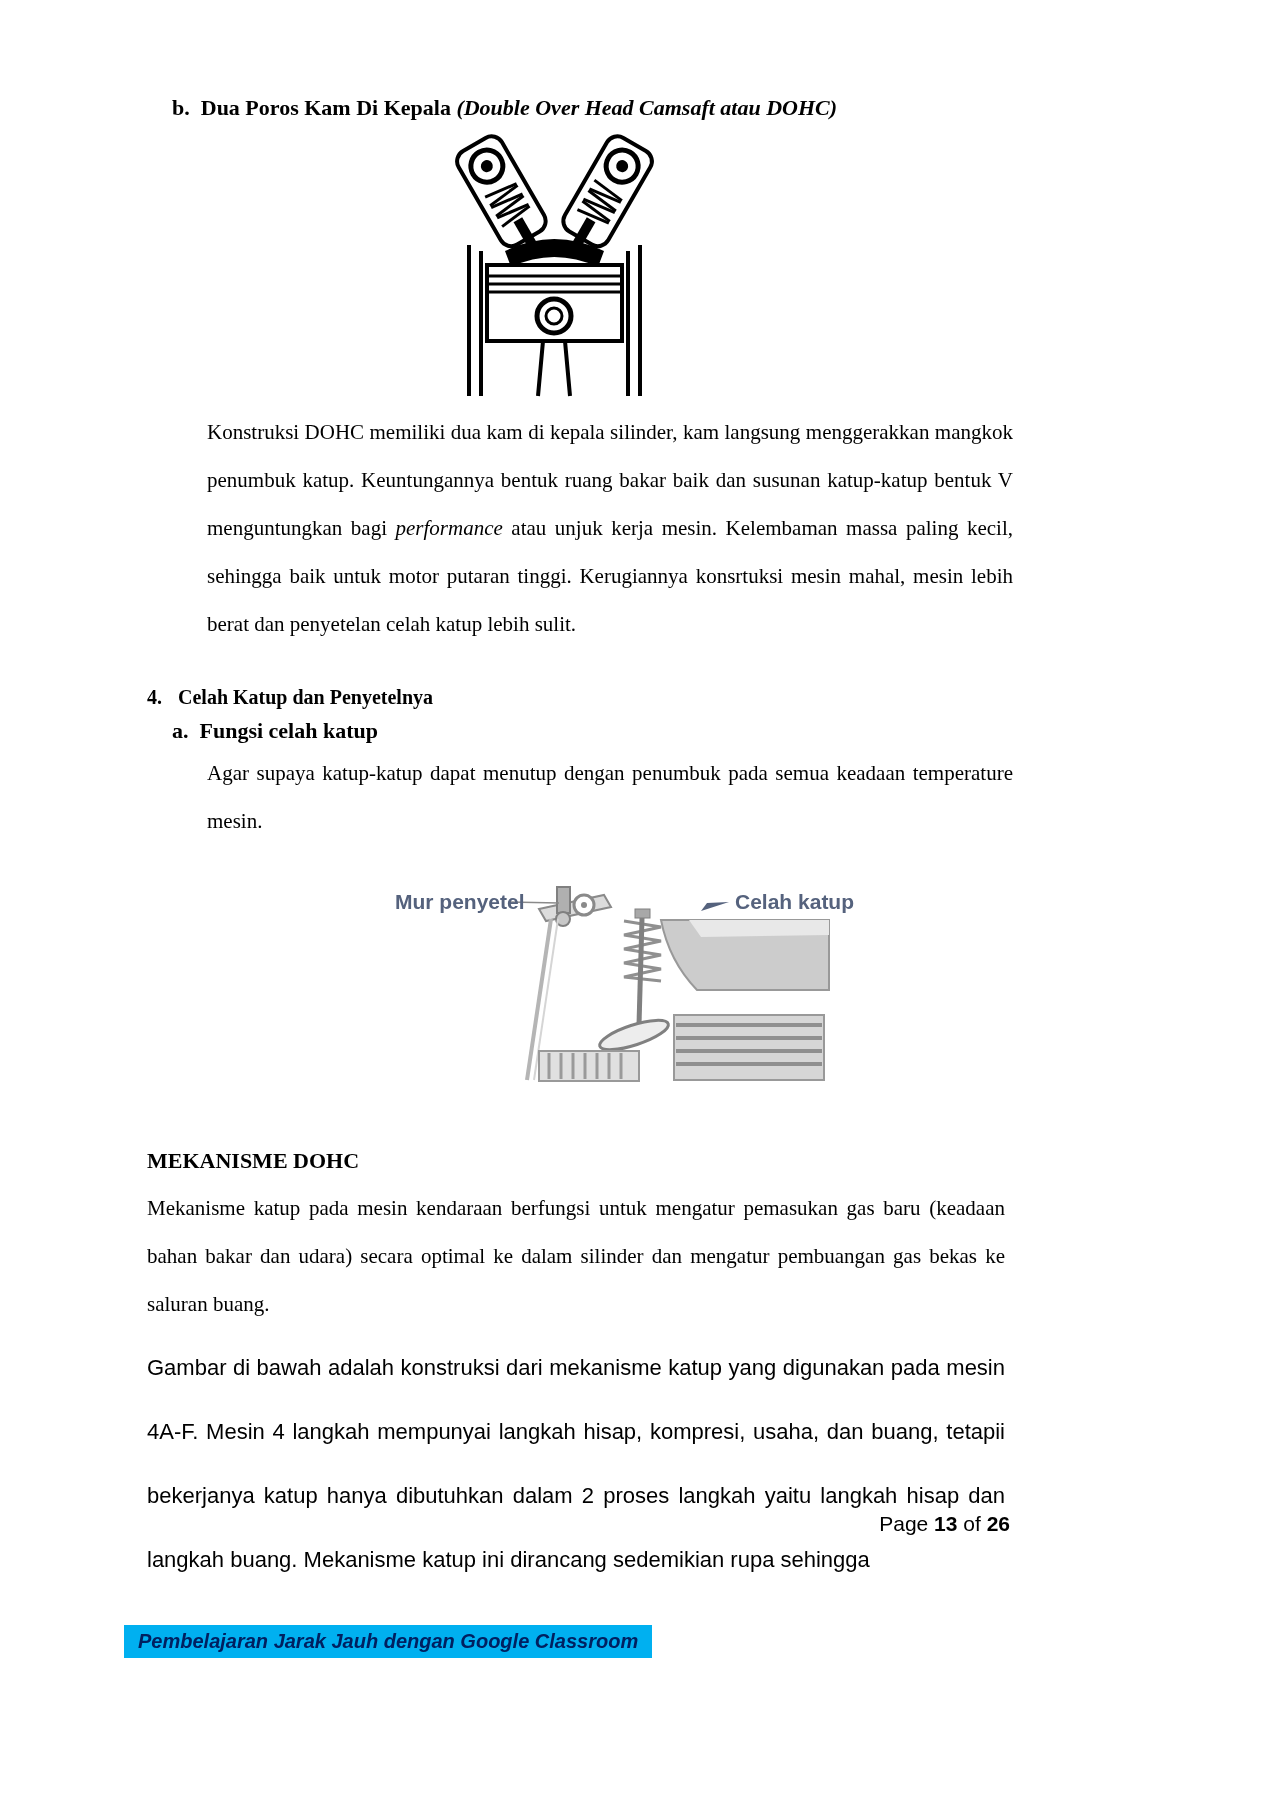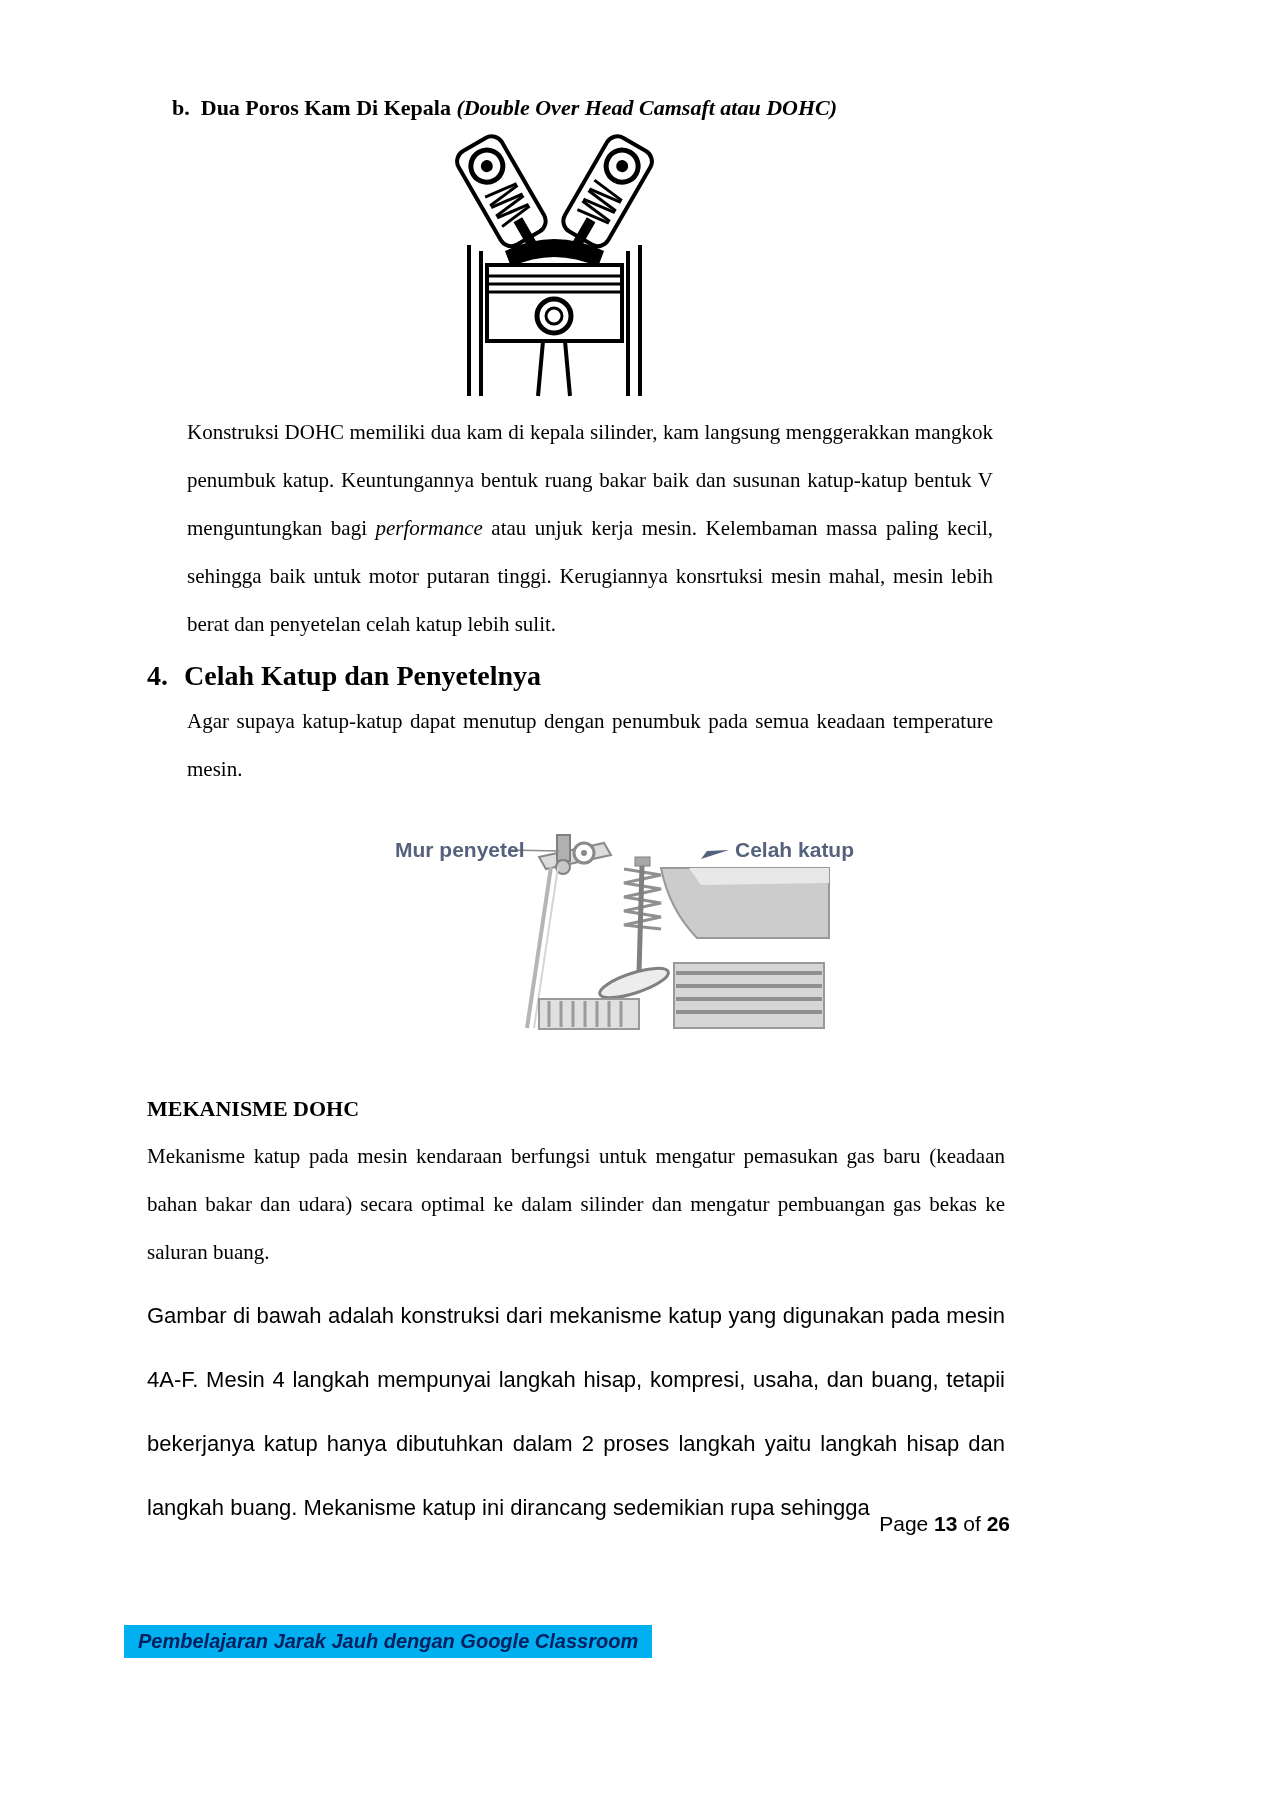--- a/index.html
+++ b/index.html
@@ -14,24 +14,24 @@
   .h-b { font-size:22px; font-weight:bold; margin-left:25px; }
   .h-b .ttl { margin-left:11px; }
   .it { font-style:italic; }
 
   .fig1 { width:225px; margin:12px auto 0; transform:translateX(-22px); }
   .fig1 svg { display:block; width:225px; height:265px; }
 
   .caption { text-align:center; font-size:21px; margin-top:16px; transform:translateX(-22px); }
 
   .para { font-size:21px; line-height:48px; text-align:justify; }
-  .indent { margin-left:40px; width:806px;font-family:Liberation Serif, serif; }
+  .indent { margin-left:60px; width:806px;font-family:Liberation Serif, serif; }
   .p-dohc { margin-top:10px; }
 
-  .h4 { font-size:28px; font-weight:bold; margin-top:12px; }
+  .h4 { font-size:20px; font-weight:bold; margin-top:38px; }
   .h4 .ttl { margin-left:16px; }
   .h4a { font-size:22px; font-weight:bold; margin-left:25px; margin-top:9px; }
   .h4a .ttl { margin-left:11px; }
   .p-fungsi { margin-top:5px; }
 
   .fig2 { position:relative; width:470px; margin:30px auto 0; transform:translateX(48px); }
   .fig2 svg { display:block; width:470px; height:215px; }
 
   .h-mek { font-size:22px; font-weight:bold; margin-top:58px; }
   .p-mek { margin-top:10px; }
@@ -114,20 +114,23 @@
       </svg>
     </div>
 
 
     <p class="para indent p-dohc"><span>Konstruksi DOHC memiliki dua kam di kepala silinder, kam langsung menggerakkan mangkok penumbuk katup. Keuntungannya bentuk ruang bakar baik dan susunan katup-katup bentuk V menguntungkan bagi </span><span class="it">performance</span><span> atau unjuk kerja mesin. Kelembaman massa paling kecil, sehingga baik untuk motor putaran tinggi. Kerugiannya konsrtuksi mesin mahal, mesin lebih berat dan penyetelan celah katup lebih sulit.</span></p>
 
     <div class="h4">
       <span>4.</span><span class="ttl">Celah Katup dan Penyetelnya</span>
     </div>
 
+    <div class="h4a">
+      <span>a.</span><span class="ttl">Fungsi celah katup</span>
+    </div>
 
     <p class="para indent p-fungsi">Agar supaya katup-katup dapat menutup dengan penumbuk pada semua keadaan temperature mesin.</p>
 
     <div class="fig2">
       <svg viewBox="0 0 470 215" aria-hidden="true">
 
         <path d="M272 45 L440 45 L440 115 L308 115 Q280 86 272 45 Z" fill="#cccccc" stroke="#999" stroke-width="2"></path>
         <path d="M300 45 L440 45 L440 60 L312 62 Z" fill="#e8e8e8" stroke="none"></path>
 
         <rect x="285" y="140" width="150" height="65" fill="#d6d6d6" stroke="#999" stroke-width="2"></rect>

